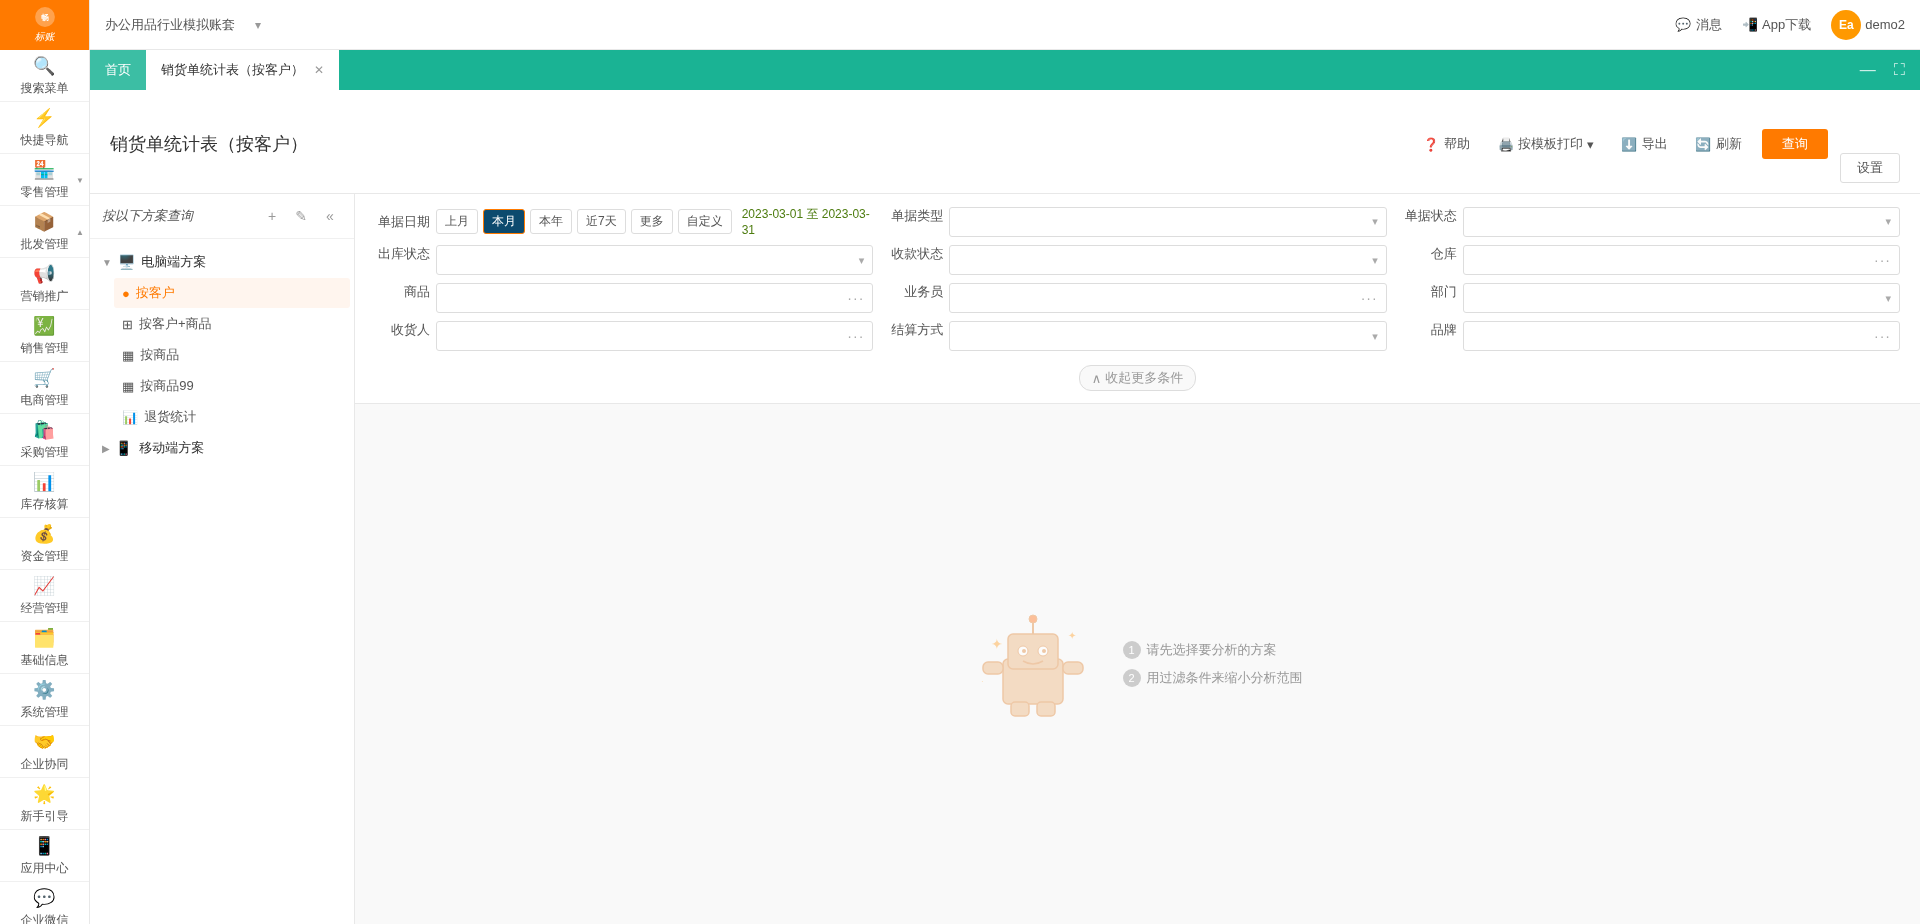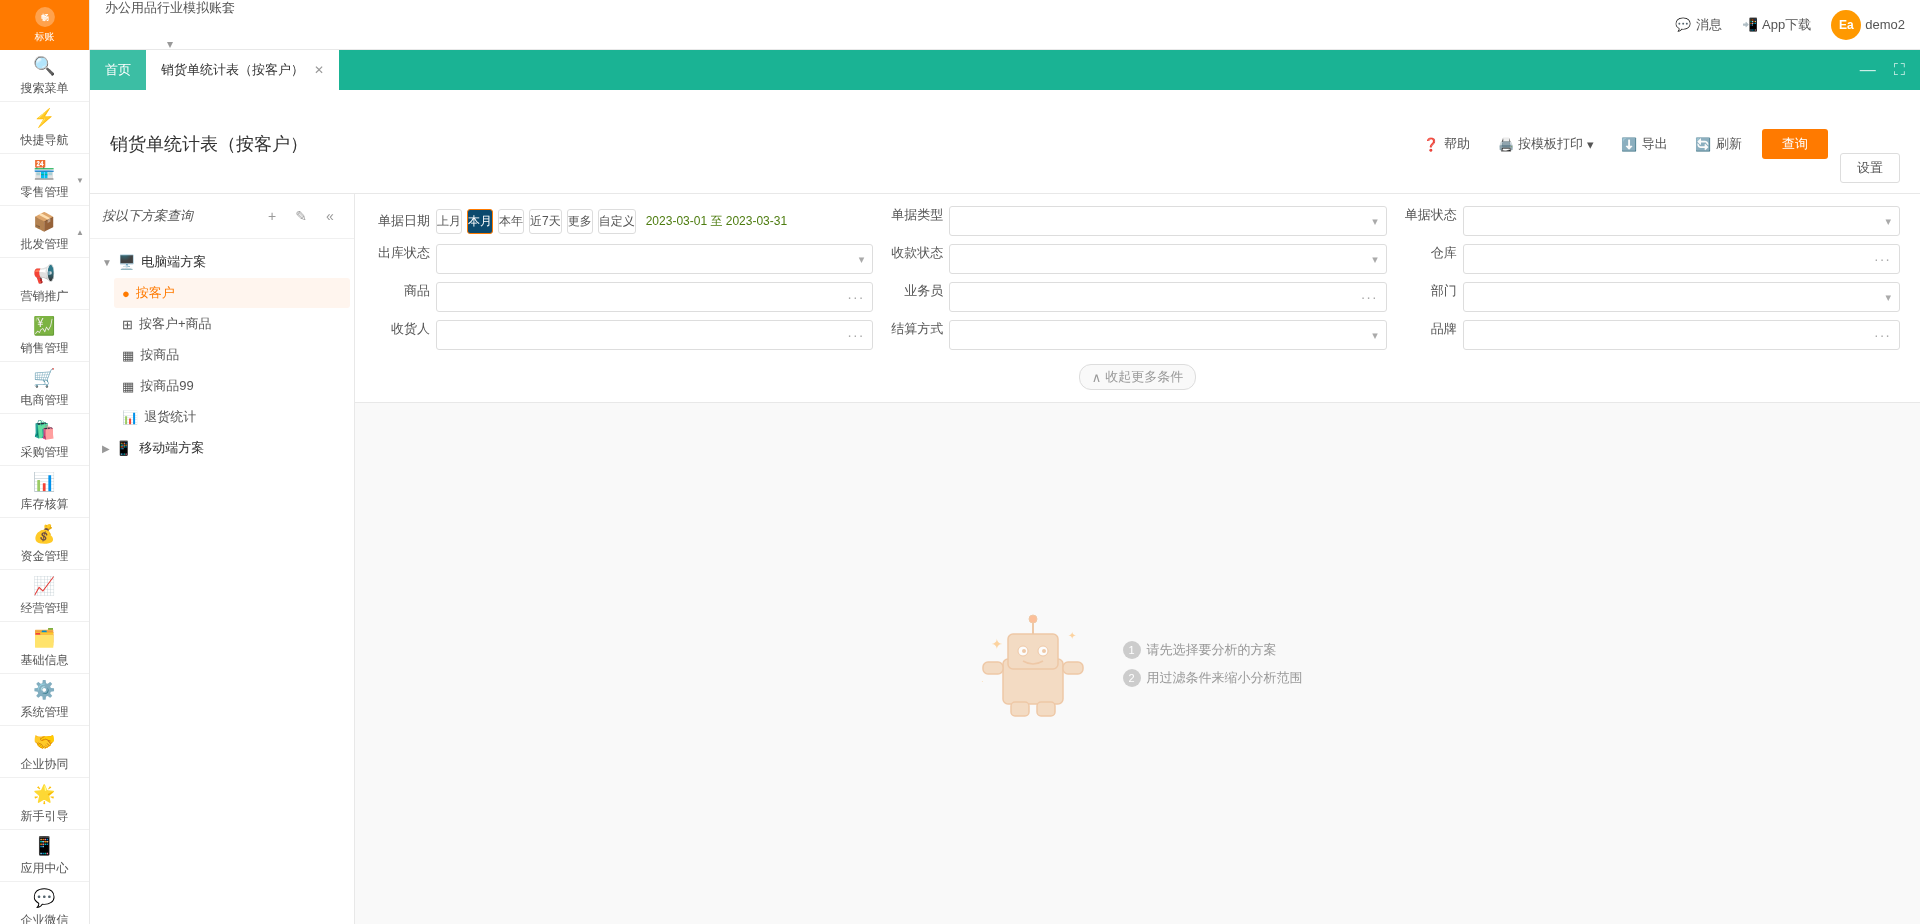--- a/index.html
+++ b/index.html
@@ -25,20 +25,21 @@
       padding: 6px;
     }
     .sidebar-logo-icon {
       width: 30px;
       height: 30px;
     }
     .sidebar-logo-text {
       color: #fff;
       font-size: 10px;
       margin-top: 2px;
+      font-style: italic;
     }
     .sidebar-item {
       display: flex;
       flex-direction: column;
       align-items: center;
       justify-content: center;
       padding: 10px 5px;
       cursor: pointer;
       font-size: 12px;
       color: #555;
@@ -83,21 +84,20 @@
       display: flex;
       align-items: center;
       padding: 0 15px;
       justify-content: space-between;
       flex-shrink: 0;
     }
     .topbar-left {
       display: flex;
       align-items: center;
       gap: 20px;
-      flex-direction: column;
     }
     .topbar-title {
       font-size: 13px;
       color: #555;
     }
     .topbar-arrow { color: #999; font-size: 12px; }
     .topbar-right {
       display: flex;
       align-items: center;
       gap: 20px;
@@ -375,21 +375,21 @@
       min-width: 55px;
       text-align: right;
     }
     .date-controls {
       display: flex;
       align-items: center;
       gap: 5px;
       flex: 1;
     }
     .date-btn {
-      padding: 3px 0;
+      padding: 3px 8px;
       border: 1px solid #ddd;
       border-radius: 3px;
       font-size: 12px;
       cursor: pointer;
       background: #fff;
       color: #555;
       white-space: nowrap;
     }
     .date-btn.active {
       background: #0c4a6e;

